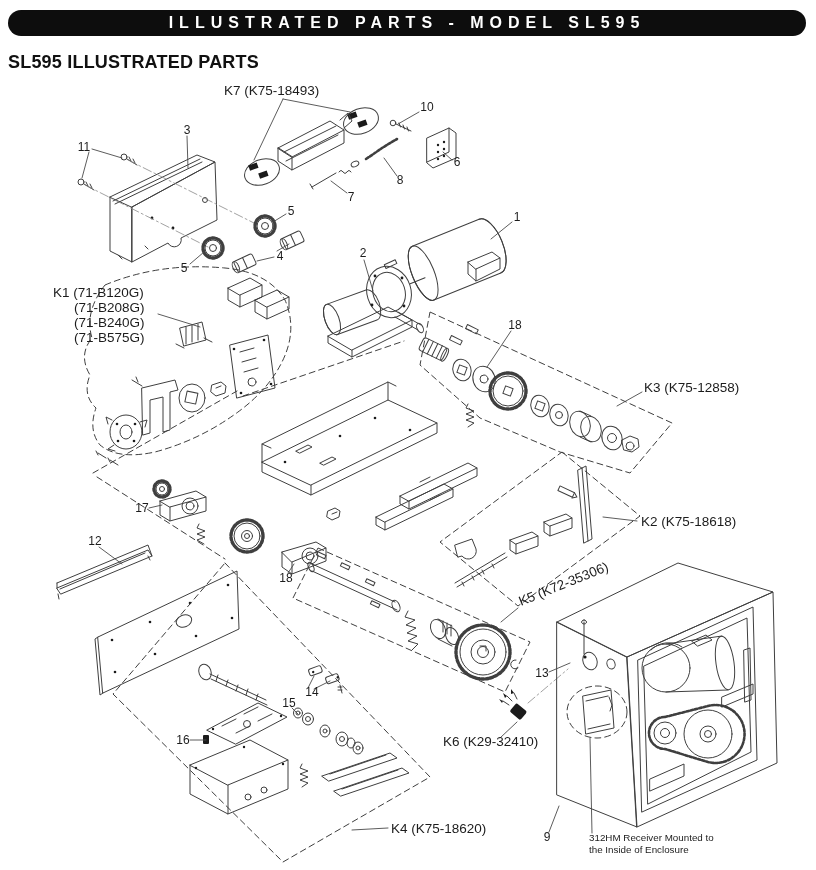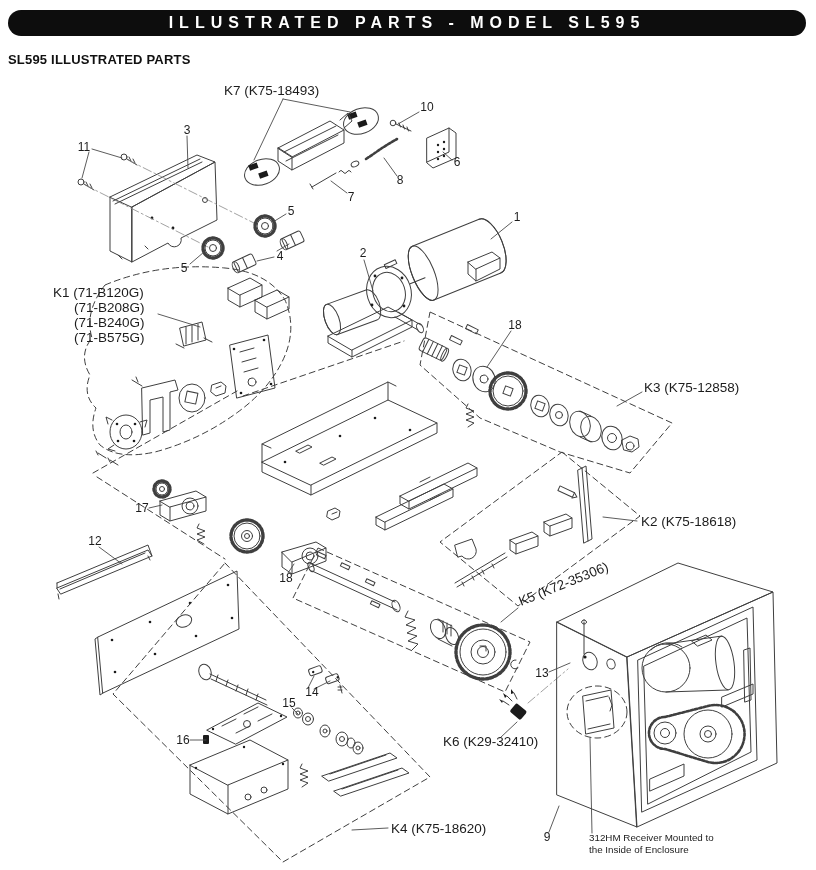--- a/index.html
+++ b/index.html
@@ -2,21 +2,21 @@
 <html><head>
 <meta charset="utf-8">
 <style>
   html,body{margin:0;padding:0;background:#ffffff;}
   .page{position:relative;width:816px;height:870px;background:#ffffff;overflow:hidden;
         font-family:"Liberation Sans",sans-serif;border-radius:15px;}
   .header-bar{position:absolute;left:8px;right:10px;top:10px;height:26px;background:#0d0d0d;
         border-radius:13px;display:flex;align-items:center;justify-content:center;}
   .header-bar span{color:#ffffff;font-weight:bold;font-size:16px;letter-spacing:6px;
         font-family:"Liberation Sans",sans-serif;white-space:nowrap;}
-  .subtitle{position:absolute;left:8px;top:52px;color:#111;font-weight:bold;font-size:13px;
+  .subtitle{position:absolute;left:8px;top:52px;color:#111;font-weight:bold;font-size:18px;
         letter-spacing:0.2px;}
   svg{position:absolute;left:0;top:0;}
   svg *{stroke:#3f3f3f;fill:none;stroke-width:1;stroke-linejoin:round;stroke-linecap:round;}
   svg .blk{fill:#1b1b1b;stroke:none;}
   svg .dsh{stroke-dasharray:6 4;stroke-width:1;}
   svg .dd{stroke-dasharray:9 3 2 3;stroke:#8a8a8a;stroke-width:0.8;}
   svg .teeth{stroke-dasharray:2.6 2;stroke-width:3.4;}
   svg .chain{stroke-dasharray:2.6 1.8;stroke-width:2.6;}
   svg .ldr{stroke:#4a4a4a;stroke-width:0.9;}
   svg text{stroke:none;fill:#1c1c1c;font-family:"Liberation Sans",sans-serif;font-size:12px;}

